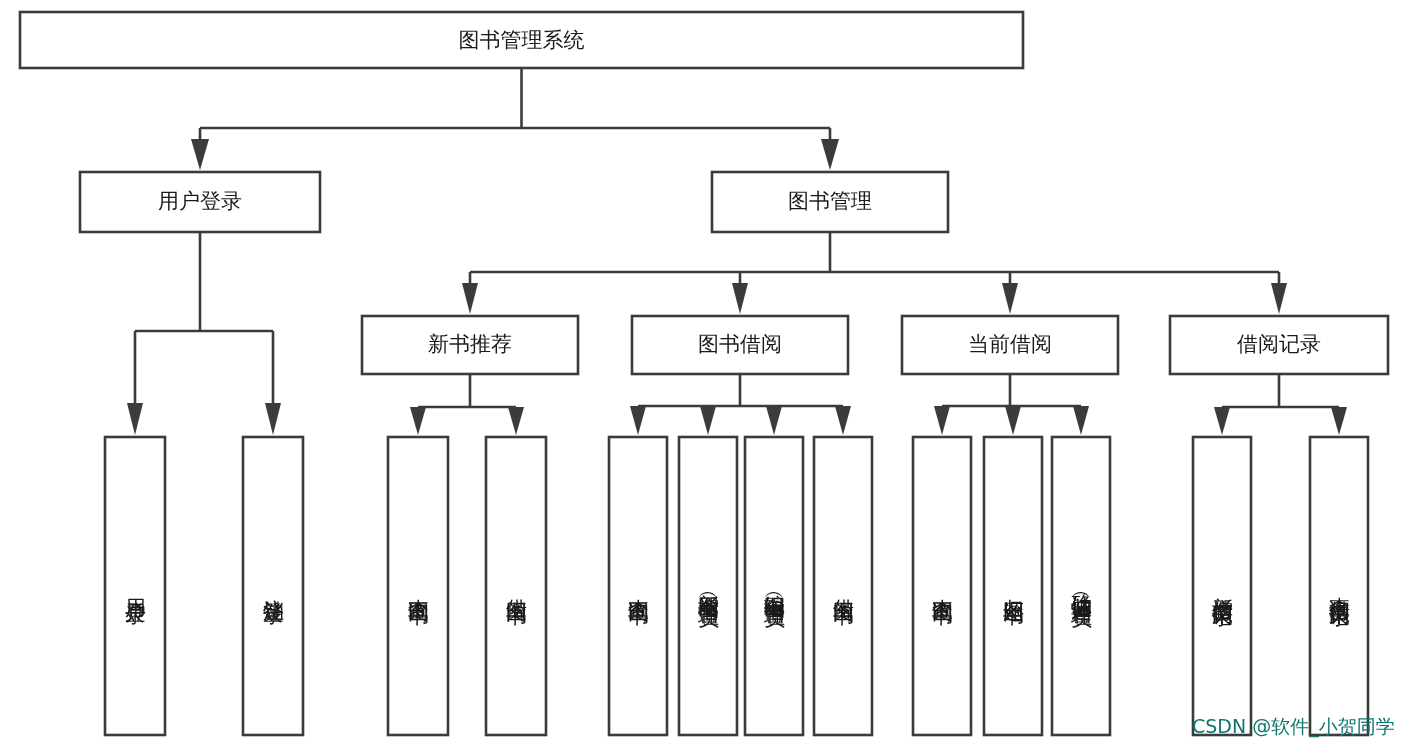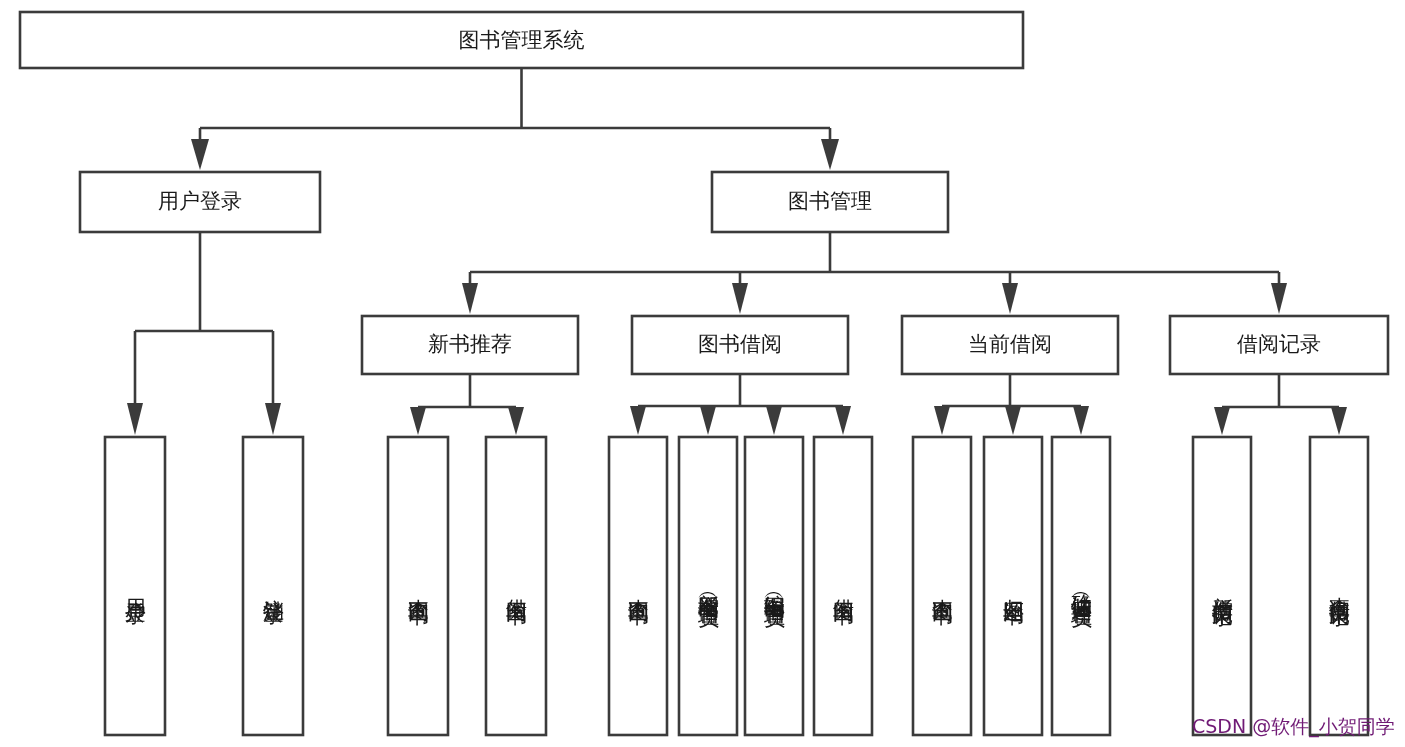--- a/index.html
+++ b/index.html
@@ -63,21 +63,21 @@
     align-items: center;
     justify-content: center;
     text-align: center;
     white-space: normal;
     user-select: none;
   }
   .watermark {
     position: absolute;
     font-family: "DejaVu Sans", "Liberation Sans", sans-serif;
     font-size: 19px;
-    color: #701a75;
+    color: #0f766e;
     white-space: nowrap;
     user-select: none;
   }
 </style>
 </head>
 <body>
 
 <div id="diagram-root">
 
   <svg class="canvas" viewBox="0 0 1405 747" xmlns="http://www.w3.org/2000/svg">

